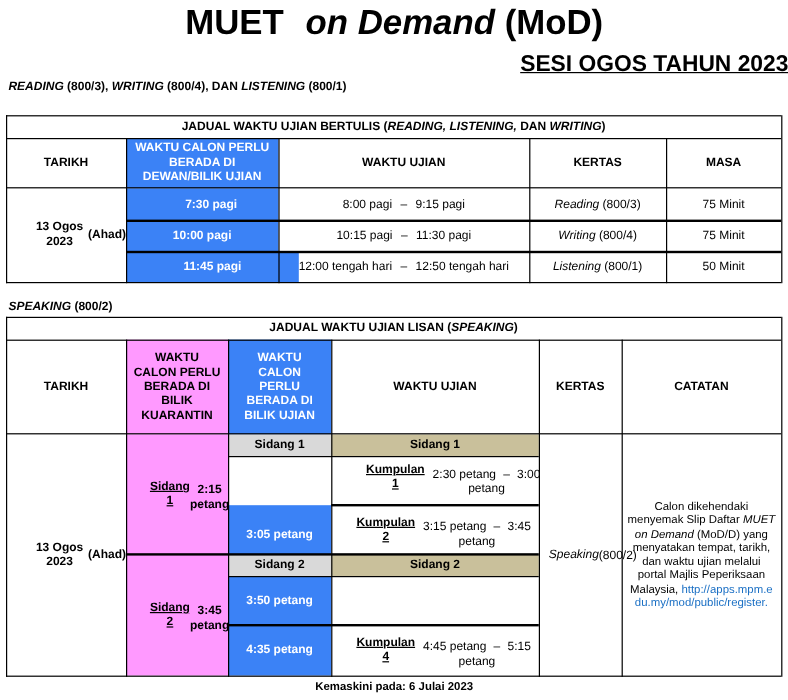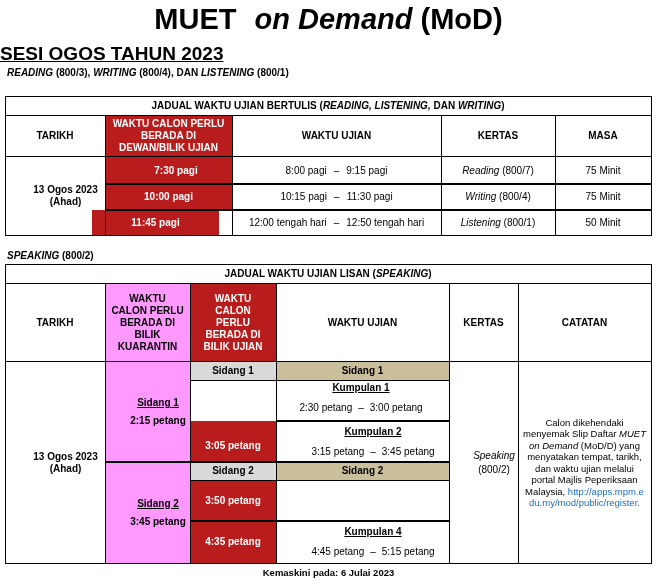--- a/index.html
+++ b/index.html
@@ -1,30 +1,30 @@
 <!DOCTYPE html>
 <html><head>
 <meta charset="utf-8">
 <style>
   html, body { margin:0; padding:0; background:#ffffff; }
   body { width:657px; height:583px; position:relative; overflow:hidden; font-family:"Liberation Sans", sans-serif; color:#000; }
   .abs { position:absolute; box-sizing:border-box; }
   .title { left:0; top:2px; width:657px; text-align:center; font-size:29px; font-weight:bold; line-height:34px; }
   .title i { font-style:italic;margin-left:10px; }
-  .subtitle { left:0; top:42px; width:657px; text-align:left; font-size:19px; font-weight:bold; text-decoration:underline; line-height:24px; }
+  .subtitle { left:0; top:42px; width:657px; text-align:right; font-size:19px; font-weight:bold; text-decoration:underline; line-height:24px; }
   .section-label { left:7px; font-size:10px; font-weight:bold; line-height:12px; }
   .section-label i { font-style:italic; }
   .cell { position:absolute; box-sizing:border-box; display:flex; align-items:center; justify-content:center; text-align:center; font-size:10px; line-height:12px; }
   .b { font-weight:bold; }
-  .gray { background:#b91c1c; color:#ffffff; }
+  .gray { background:#3b82f6; color:#ffffff; }
   .pink { background:#ff99ff; }
   .lightgray { background:#d9d9d9; }
   .tan { background:#c9c09b; }
   .line { position:absolute; background:#000; }
-  .col { flex-direction:column;padding-left:21px; }
+  .col { flex-direction:row;padding-left:21px; }
   .u { text-decoration:underline; font-weight:bold; }
   .link { color:#1a6fc4; }
   .footer { left:0; top:567px; width:657px; text-align:center; font-size:9.5px; font-weight:bold; }
 </style>
 </head>
 <body>
 
 <div class="abs title"><span>MUET </span><i>on Demand</i><span> (MoD)</span></div>
 <div class="abs subtitle">SESI OGOS TAHUN 2023</div>
 
@@ -50,37 +50,37 @@
   </div>
 
   <div class="cell b gray" style="left:105px;top:157px;width:127px;height:27px;padding-left:15px;">7:30 pagi</div>
   <div class="cell" style="left:232px;top:157px;width:209px;height:27px;">
       <span>8:00 pagi</span>
       <span style="margin:0 7px;">–</span>
       <span>9:15 pagi</span>
     </div>
   <div class="cell" style="left:441px;top:157px;width:114px;height:27px;">
       <i>Reading</i>
-      <span style="white-space:pre;"> (800/7)</span>
+      <span style="white-space:pre;"> (800/3)</span>
     </div>
   <div class="cell" style="left:555px;top:157px;width:96px;height:27px;">75 Minit</div>
 
   <div class="cell b gray" style="left:105px;top:184px;width:127px;height:26px;">10:00 pagi</div>
   <div class="cell" style="left:232px;top:184px;width:209px;height:26px;">
       <span>10:15 pagi</span>
       <span style="margin:0 7px;">–</span>
       <span>11:30 pagi</span>
     </div>
   <div class="cell" style="left:441px;top:184px;width:114px;height:26px;">
       <i>Writing</i>
       <span style="white-space:pre;"> (800/4)</span>
     </div>
   <div class="cell" style="left:555px;top:184px;width:96px;height:26px;">75 Minit</div>
 
-  <div class="cell b gray" style="left:92px;top:210px;width:127px;height:25px;">11:45 pagi</div>
+  <div class="cell b gray" style="left:105px;top:210px;width:144px;height:25px;">11:45 pagi</div>
   <div class="cell" style="left:232px;top:210px;width:209px;height:25px;">
       <span>12:00 tengah hari</span>
       <span style="margin:0 7px;">–</span>
       <span>12:50 tengah hari</span>
     </div>
   <div class="cell" style="left:441px;top:210px;width:114px;height:25px;">
       <i>Listening</i>
       <span style="white-space:pre;"> (800/1)</span>
     </div>
   <div class="cell" style="left:555px;top:210px;width:96px;height:25px;">50 Minit</div>
@@ -124,21 +124,21 @@
   </div>
 
   <div class="cell b pink col" style="left:105px;top:462px;width:85px;height:101px;">
     <span class="u">Sidang 2</span>
     <span style="margin-top:6px;">3:45 petang</span>
   </div>
 
   <div class="cell b lightgray" style="left:190px;top:362px;width:86px;height:18px;">Sidang 1</div>
   <div class="cell b tan" style="left:276px;top:362px;width:173px;height:18px;">Sidang 1</div>
   <div class="cell b gray" style="left:190px;top:421px;width:86px;height:41px;padding-top:8px;">3:05 petang</div>
-  <div class="cell col" style="left:264px;top:380px;width:173px;height:35px;">
+  <div class="cell col" style="left:284px;top:380px;width:173px;height:35px;">
     <span class="u">Kumpulan 1</span>
     <span style="margin-top:8px;"><span>2:30 petang</span><span style="margin:0 6px;">–</span><span>3:00 petang</span></span>
   </div>
   <div class="cell col" style="left:276px;top:421px;width:173px;height:41px;">
     <span class="u">Kumpulan 2</span>
     <span style="margin-top:8px;"><span>3:15 petang</span><span style="margin:0 6px;">–</span><span>3:45 petang</span></span>
   </div>
 
   <div class="cell b lightgray" style="left:190px;top:462px;width:86px;height:18px;">Sidang 2</div>
   <div class="cell b tan" style="left:276px;top:462px;width:173px;height:18px;">Sidang 2</div>

